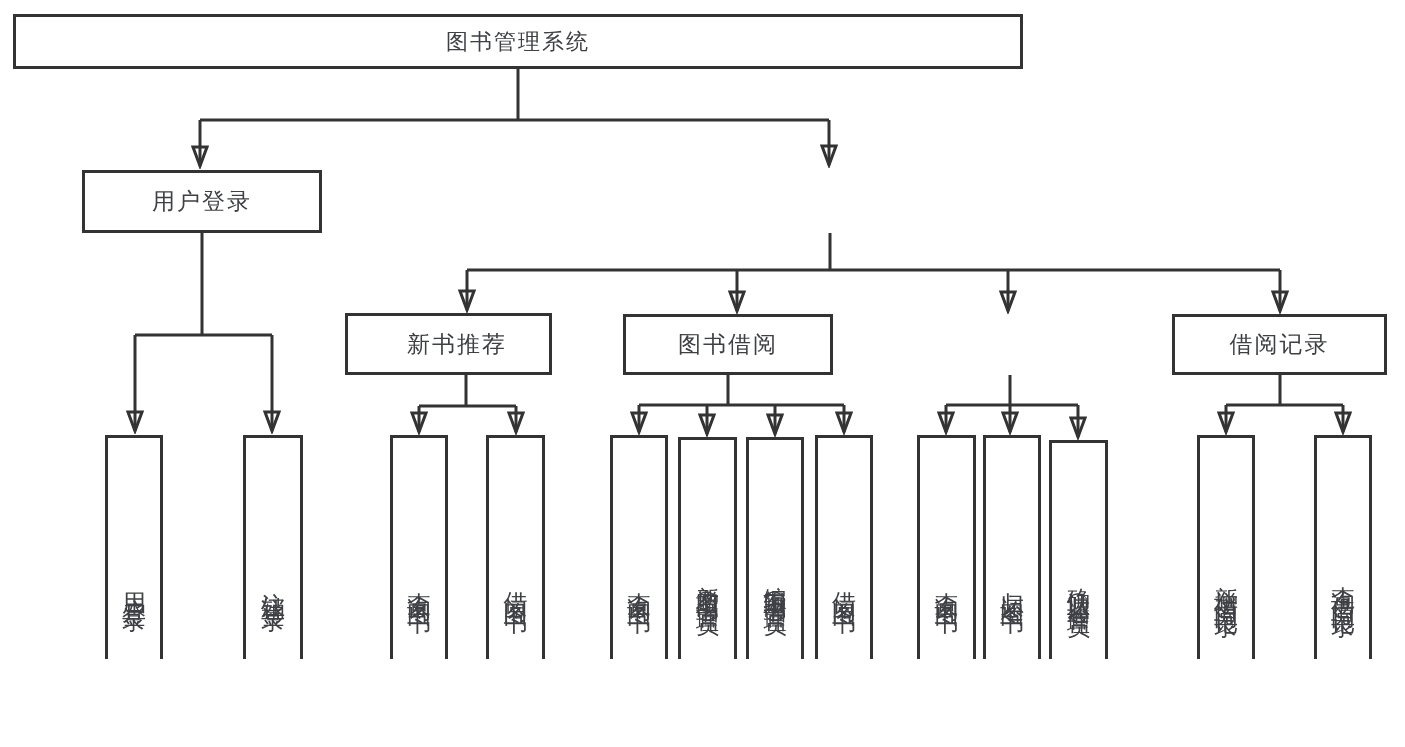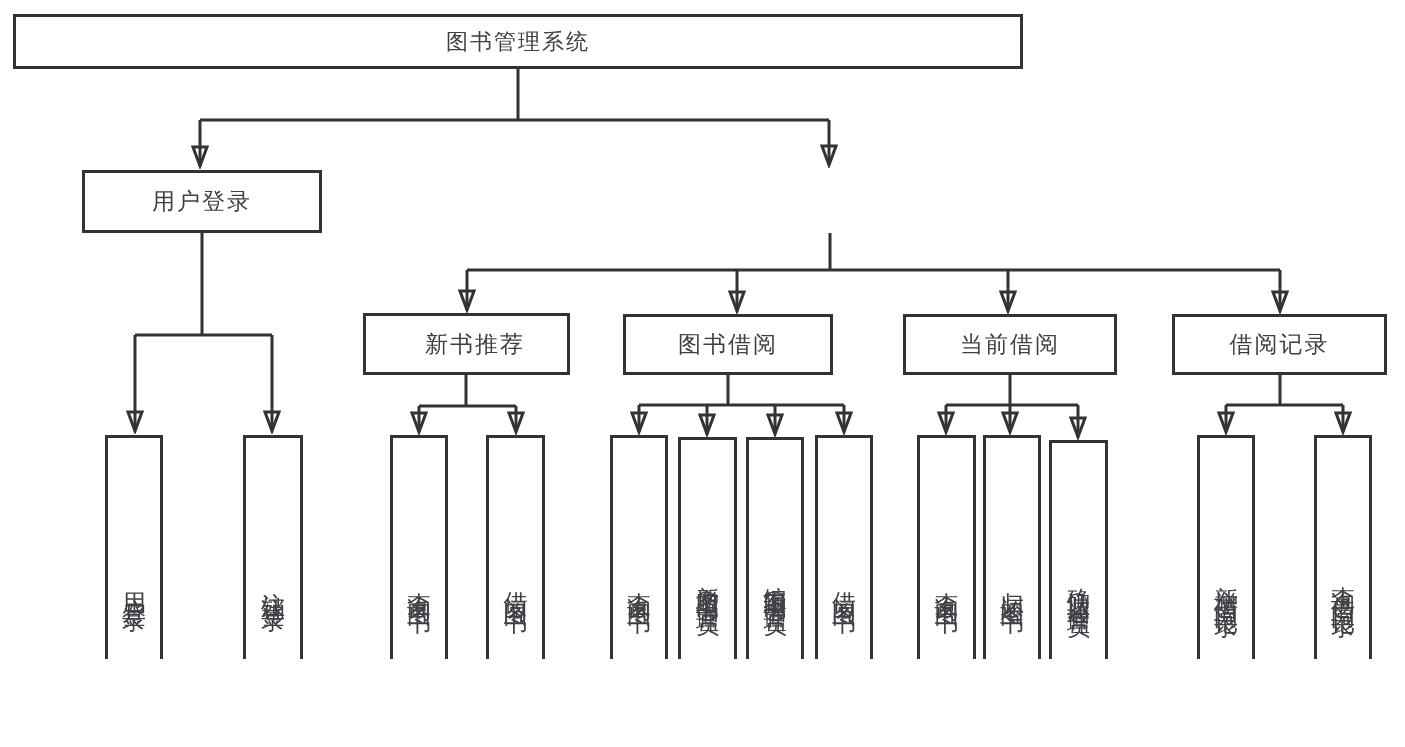--- a/index.html
+++ b/index.html
@@ -115,28 +115,25 @@
   </svg>
 
   <div class="node hbox root-box" style="left:13px; top:14px; width:1010px; height:55px;">
     <span>图书管理系统</span>
   </div>
 
   <div class="node hbox" style="left:82px; top:170px; width:240px; height:63px;">
     <span>用户登录</span>
   </div>
 
-  <div class="node hbox" style="left:363px; top:313px; width:207px; height:62px;padding-left:17px;">
+  <div class="node hbox" style="left:345px; top:313px; width:207px; height:62px;padding-left:17px;">
     <span>新书推荐</span>
   </div>
   <div class="node hbox" style="left:623px; top:314px; width:210px; height:61px;">
     <span>图书借阅</span>
-  </div>
-  <div class="node hbox" style="left:903px; top:314px; width:214px; height:61px;">
-    <span>当前借阅</span>
   </div>
   <div class="node hbox" style="left:1172px; top:314px; width:215px; height:61px;justify-content:center;">
     <span>借阅记录</span>
   </div>
 
   <div class="node vbox" style="left:105px; top:435px; width:58px; height:300px;">
     <span>用户登录</span>
   </div>
   <div class="node vbox" style="left:243px; top:435px; width:60px; height:300px;">
     <span>注销登录</span>

